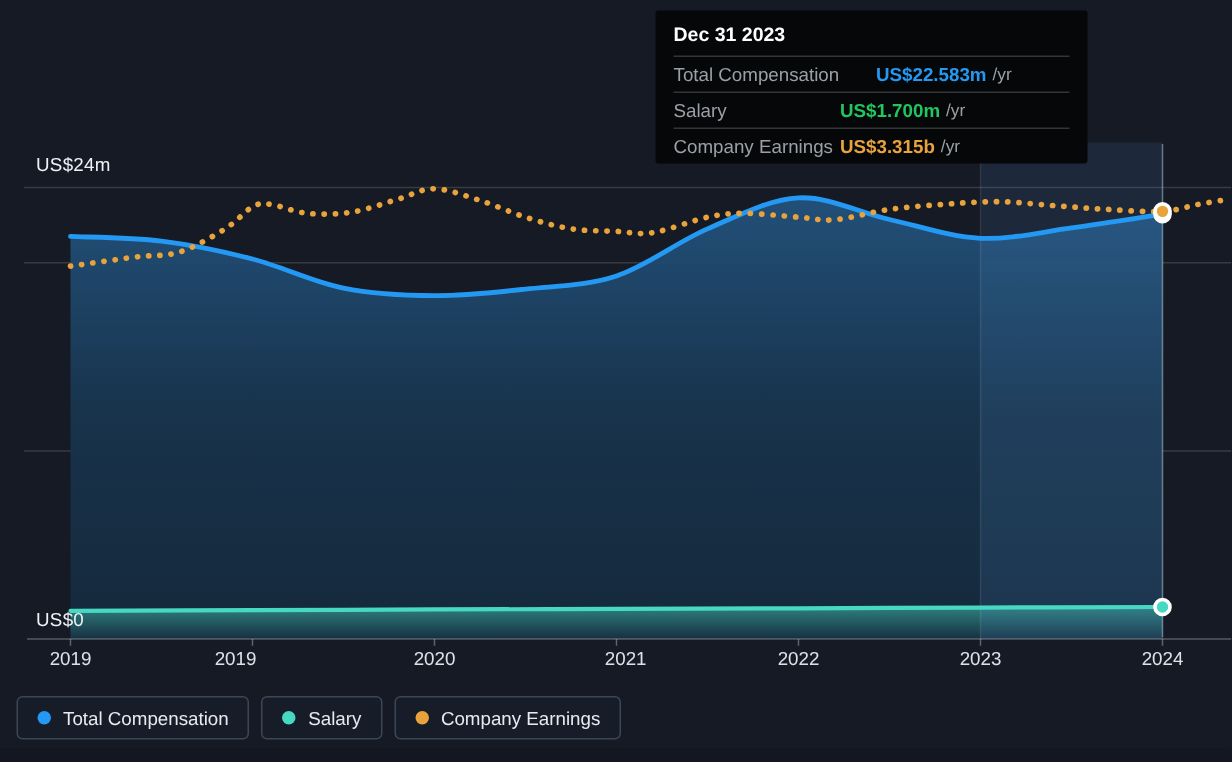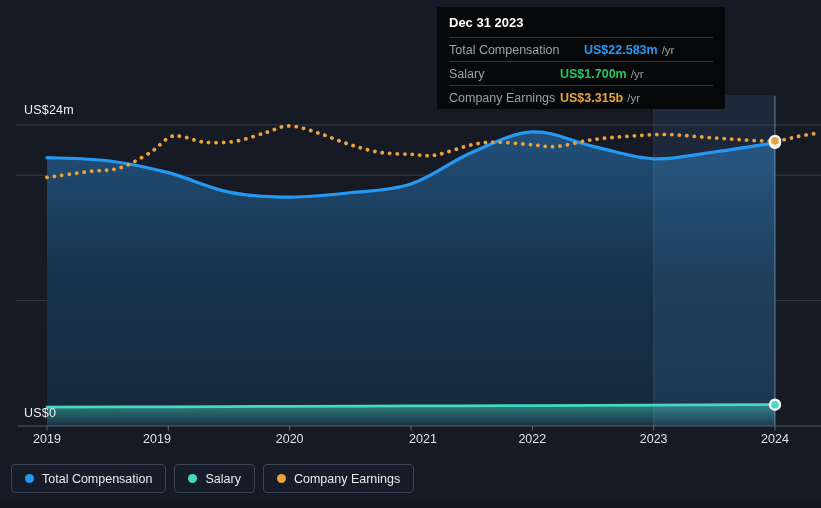--- a/index.html
+++ b/index.html
@@ -88,21 +88,21 @@
     <circle cx="775" cy="404.6791666666667" r="5" fill="#47d8c2" stroke="#ffffff" stroke-width="2.4"></circle>
   </svg>
 
 <div class="ylabel" id="ylabel-top">US$24m</div>
 <div class="ylabel" id="ylabel-bottom">US$0</div>
 
 <div id="xlabels">
     <div class="xlabel" style="left: 17px;">2019</div>
     <div class="xlabel" style="left: 127px; text-align: center;">2019</div>
     <div class="xlabel" style="left: 259.667px;">2020</div>
-    <div class="xlabel" style="left: 393px;">2021</div>
+    <div class="xlabel" style="left: 371px; text-align: right;">2021</div>
     <div class="xlabel" style="left: 502.333px;">2022</div>
     <div class="xlabel" style="left: 623.667px;">2023</div>
     <div class="xlabel" style="left: 745px;">2024</div>
   </div>
 
 <div id="tooltip">
   <div class="tt-title">Dec 31 2023</div>
   <div class="tt-row">
     <span class="tt-label">Total Compensation</span>
     <span class="tt-value v-blue">US$22.583m</span>

